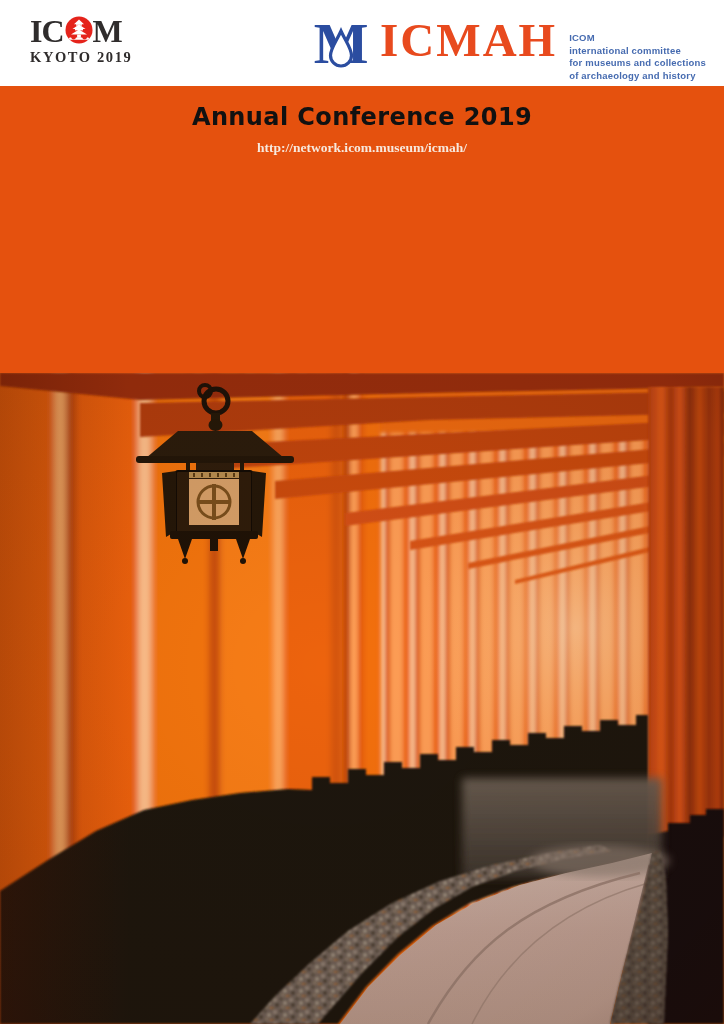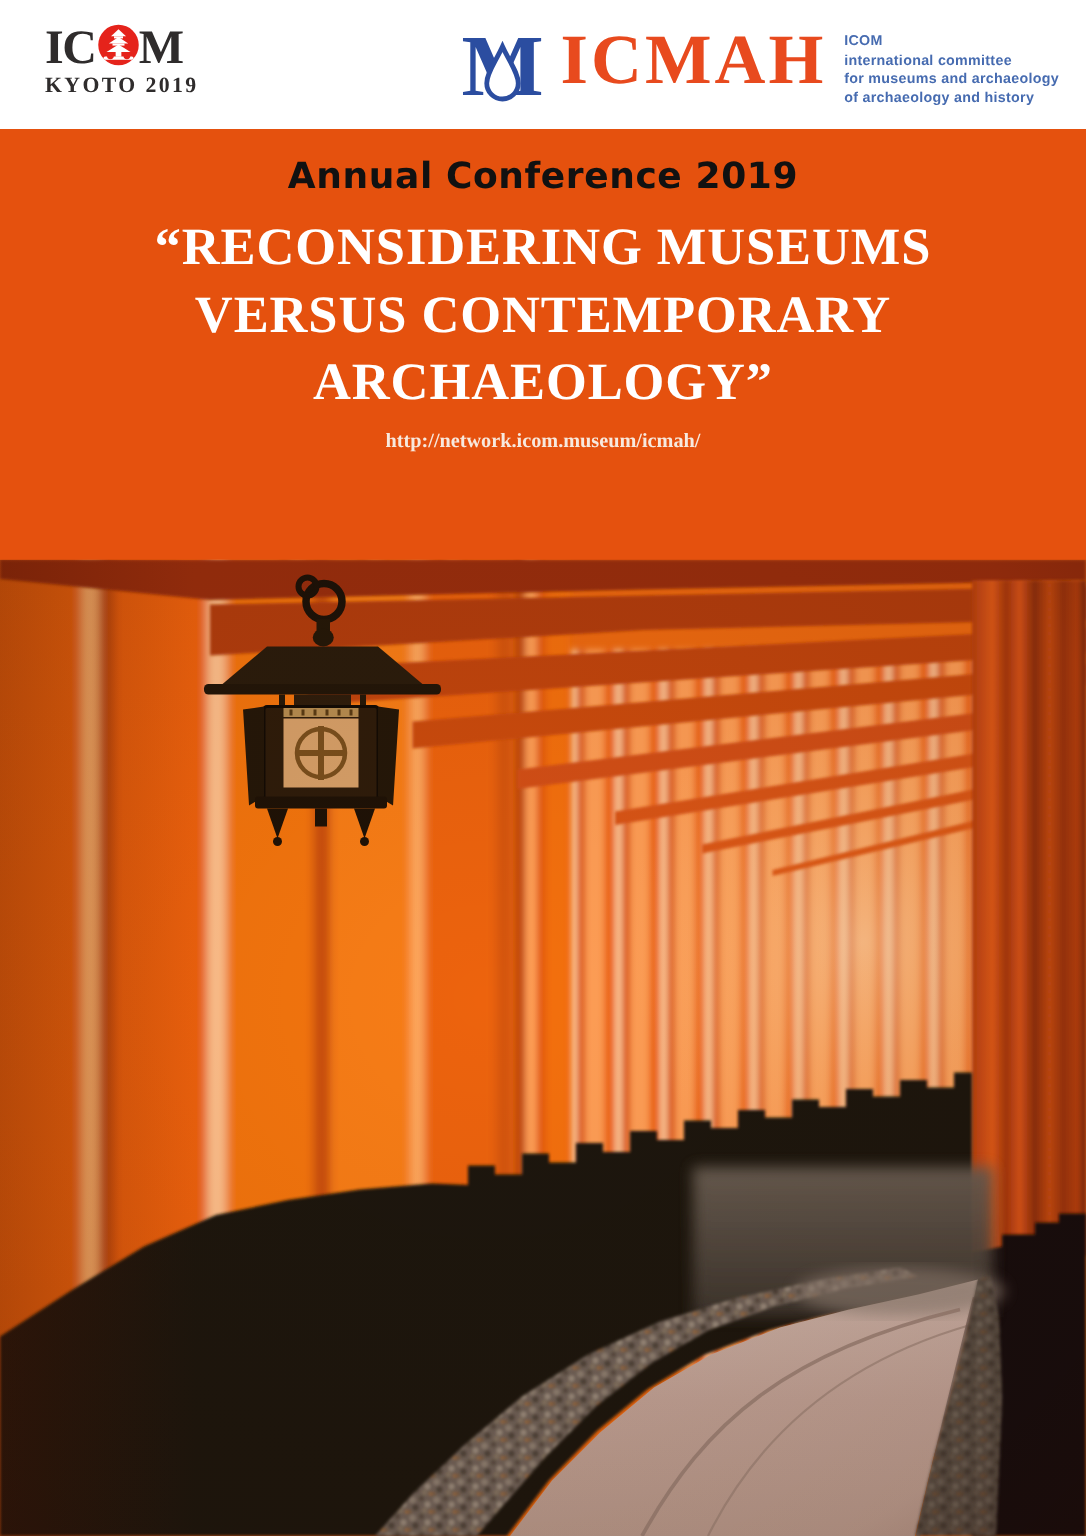--- a/index.html
+++ b/index.html
@@ -11,21 +11,21 @@
   .icom-logo{margin:15px 0 0 30px;color:#2f2c2c;}
   .icom-row{display:flex;align-items:center;font-family:"Liberation Serif",serif;
             font-weight:bold;font-size:32px;letter-spacing:-1px;line-height:1;}
   .icom-disc{display:inline-block;width:28px;height:28px;margin:0 0 2px 1px;}
   .icom-sub{font-family:"Liberation Serif",serif;font-weight:bold;font-size:14.5px;
             letter-spacing:1.6px;margin-top:2px;}
   .icmah-logo{margin:16px 18px 0 0;display:flex;align-items:flex-start;}
   .icmah-mono{width:54px;height:56px;margin-right:12px;}
   .icmah-word{font-family:"Liberation Serif",serif;font-weight:bold;font-size:47px;
               line-height:1;color:#e84a1e;letter-spacing:2px;margin-top:1px;}
-  .icmah-tag{margin:6px 0 0 12px;font-size:9.5px;font-weight:bold;color:#466bb0;
+  .icmah-tag{margin:16px 0 0 12px;font-size:9.5px;font-weight:bold;color:#466bb0;
              line-height:1.32;letter-spacing:.2px;}
   
   .banner{position:absolute;top:86px;left:0;width:724px;height:353px;background:#e5510e;
           text-align:center;}
   .kicker{margin-top:17px;font-size:24px;font-weight:bold;color:#111111;
           font-family:"DejaVu Sans",sans-serif;letter-spacing:.4px;}
   .title{margin:12px 0 0 0;font-family:"Liberation Serif",serif;font-weight:bold;
          color:#ffffff;font-size:35px;line-height:1.28;letter-spacing:.6px;}
   .title span{display:block;}
   .datewhere{margin-top:9px;font-size:26px;color:#241a10;
@@ -66,33 +66,28 @@
 
     <div class="icmah-logo">
       <svg class="icmah-mono" viewBox="0 0 54 56">
         <text x="27" y="47" text-anchor="middle" font-family="Liberation Serif,serif" font-weight="bold" font-size="58" fill="#2b4da0">M</text>
         <path d="M27 15 C22.5 25 16.5 32.5 16.5 39.5 A10.5 10.5 0 0 0 37.5 39.5 C37.5 32.5 31.5 25 27 15 Z" fill="#ffffff" stroke="#2b4da0" stroke-width="3.2"></path>
       </svg>
       <div class="icmah-word">ICMAH</div>
       <div class="icmah-tag">
         <div>ICOM</div>
         <div>international committee</div>
-        <div>for museums and archaeology</div>
+        <div>for museums and collections</div>
         <div>of archaeology and history</div>
       </div>
     </div>
   </header>
 
   <section class="banner">
     <div class="kicker">Annual Conference 2019</div>
-    <h1 class="title">
-      <span>“RECONSIDERING MUSEUMS</span>
-      <span>VERSUS CONTEMPORARY</span>
-      <span>ARCHAEOLOGY”</span>
-    </h1>
     <div class="contact">
       <div>http://network.icom.museum/icmah/</div>
     </div>
   </section>
 
   <div class="photo">
     <svg width="724" height="651" viewBox="0 0 724 651">
       <defs>
         <filter id="b1">
             <feGaussianBlur stdDeviation="1.2"></feGaussianBlur>

